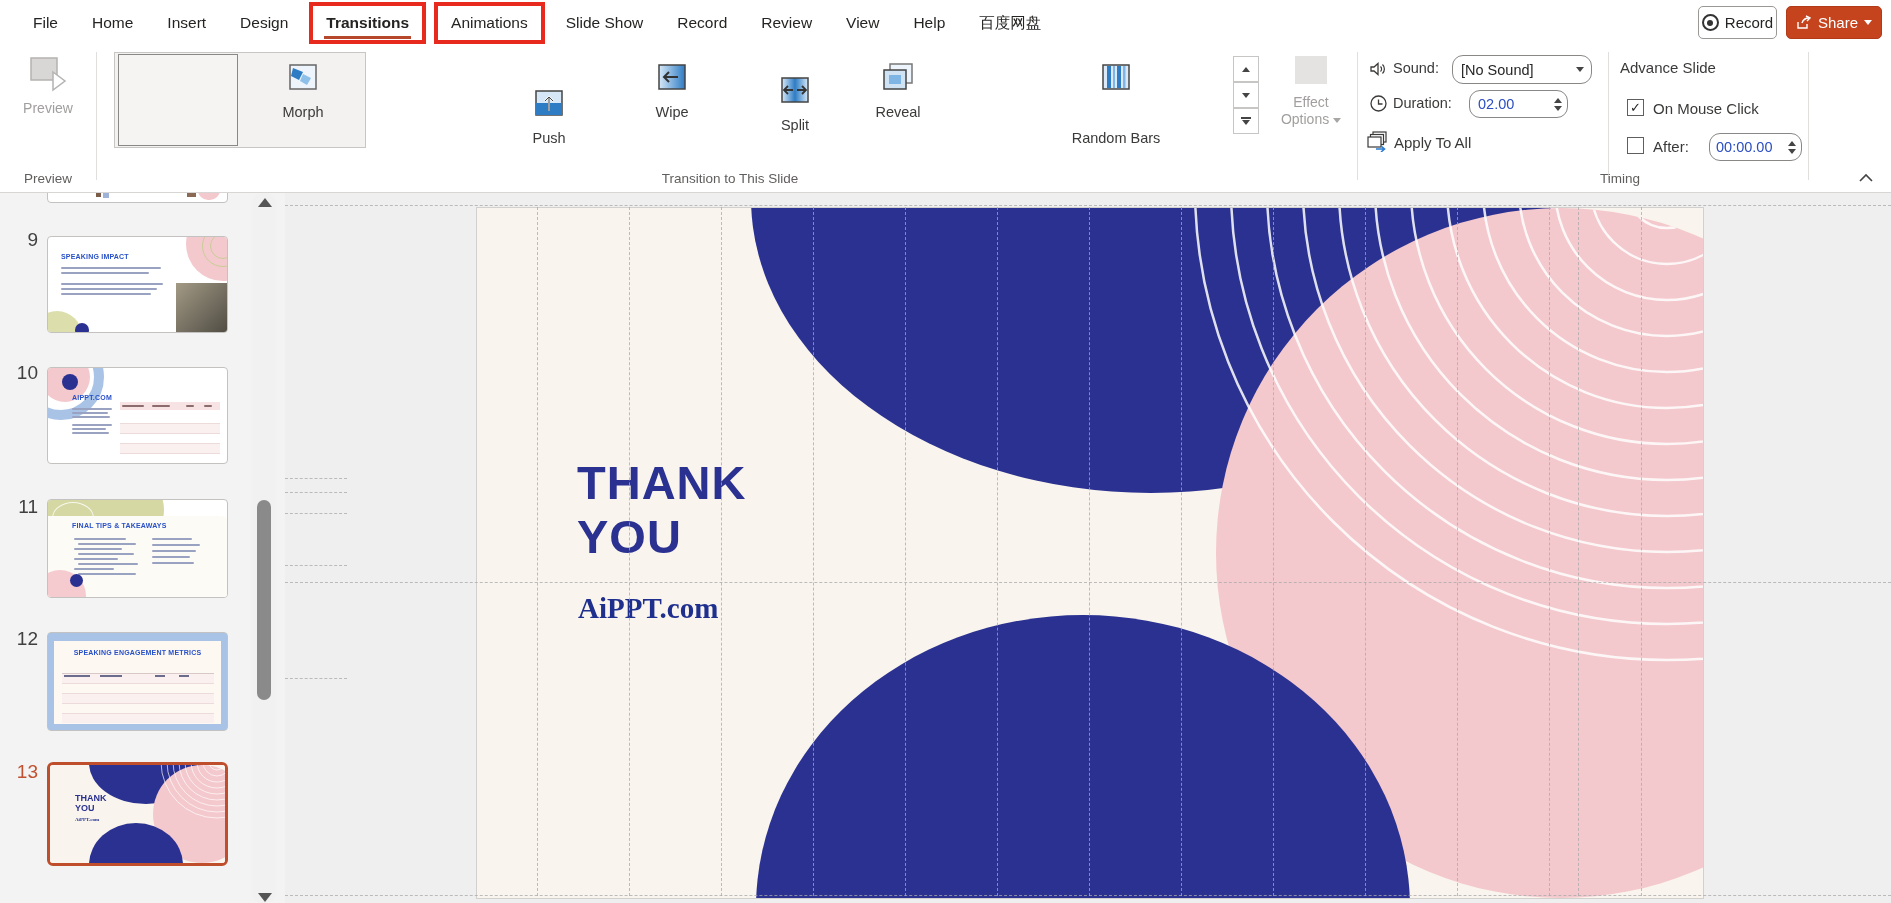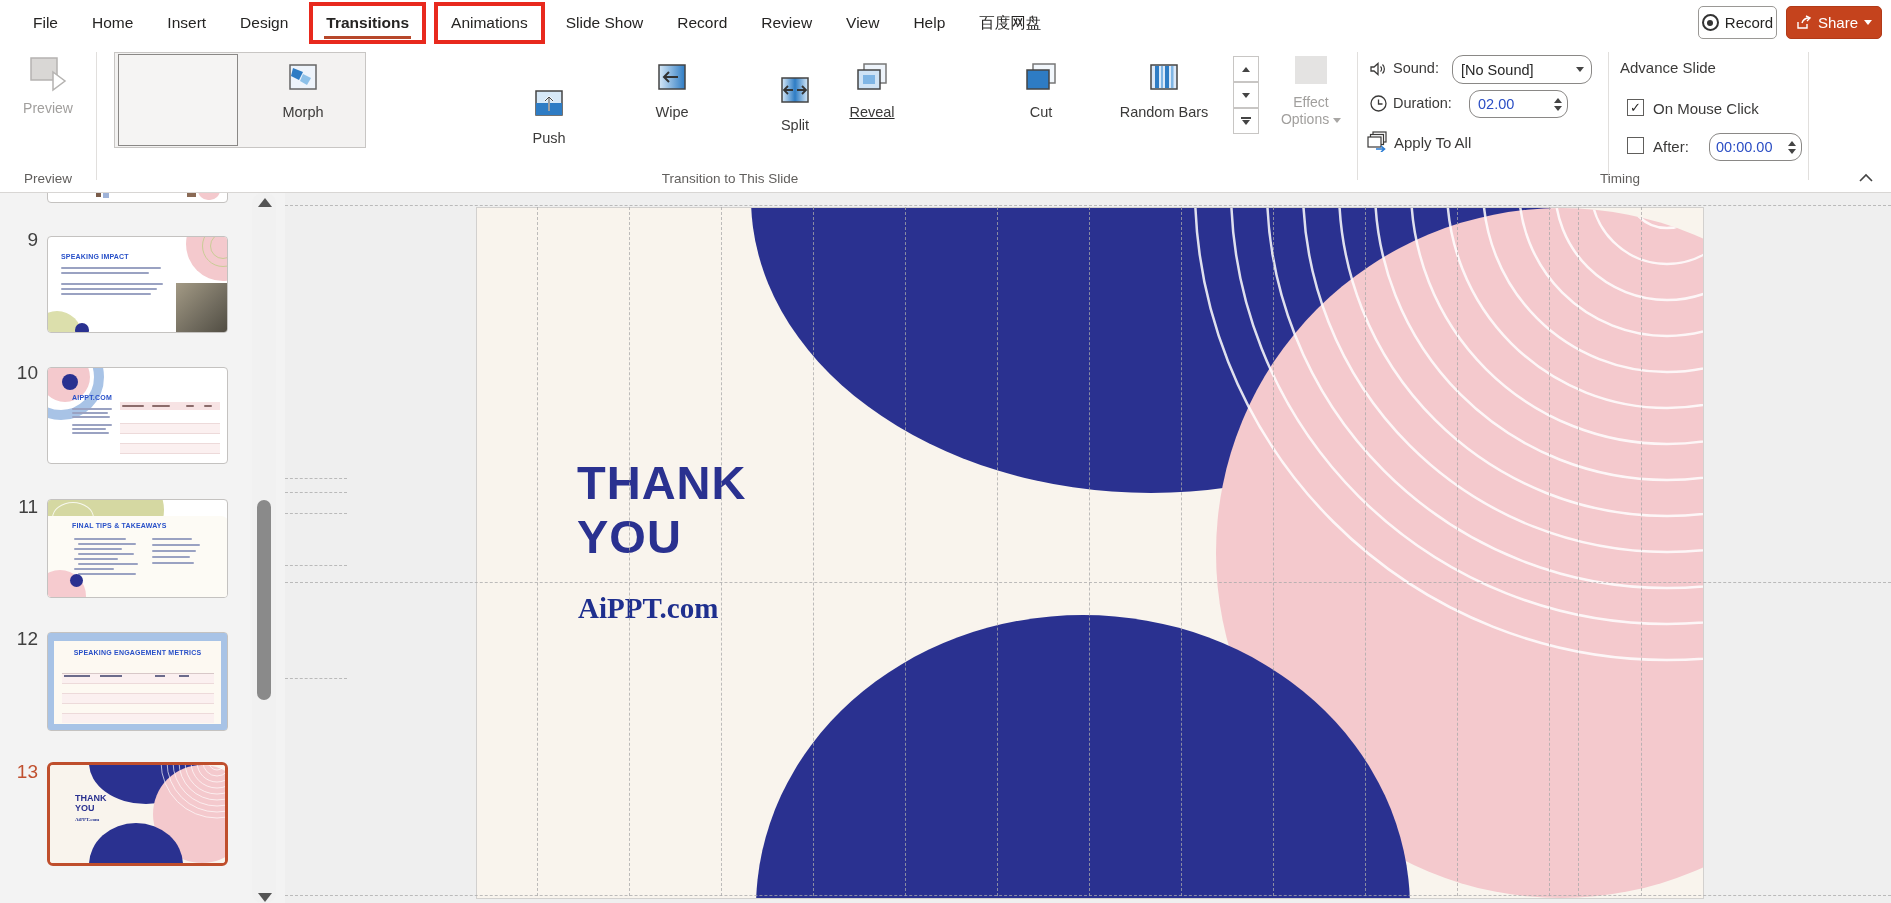--- a/index.html
+++ b/index.html
@@ -170,42 +170,33 @@
                 <stop offset="1" stop-color="#d6e8f7"></stop>
               </linearGradient>
             </defs>
           <rect x="5" y="3" width="26" height="24" fill="url(#splg)" stroke="#444" stroke-width="1.5"></rect>
           <path d="M16 15 H8 M11 11 L7 15 L11 19 M20 15 h8 M25 11 L29 15 L25 19" fill="none" stroke="#333" stroke-width="1.8"></path>
         </svg>
       </div>
       <div class="tlabel">Split</div>
     </div>
 
-    <div class="titem" style="left:812px;text-decoration:underline;">
+    <div class="titem" style="left:838px;">
       <div class="ticon">
         <svg width="36" height="32" viewBox="0 0 36 32">
           <rect x="10" y="2" width="22" height="19" fill="#eef4fb" stroke="#777" stroke-width="1.5"></rect>
           <rect x="4" y="8" width="22" height="19" fill="#cfe3f5" stroke="#444" stroke-width="1.5"></rect>
           <rect x="9" y="13" width="12" height="9" fill="#7fb5e4"></rect>
         </svg>
       </div>
       <div class="tlabel">Reveal</div>
     </div>
 
-    <div class="titem" style="left:981px;">
-      <div class="ticon">
-        <svg width="36" height="32" viewBox="0 0 36 32">
-          <rect x="10" y="2" width="22" height="19" fill="#f2f7fc" stroke="#777" stroke-width="1.5"></rect>
-          <rect x="4" y="8" width="22" height="19" fill="#2e7cc4" stroke="#444" stroke-width="1.5"></rect>
-        </svg>
-      </div>
-      <div class="tlabel">Cut</div>
-    </div>
-
-    <div class="titem" style="left:1104px;">
+
+    <div class="titem" style="left:1056px;justify-content:space-between;">
       <div class="ticon">
         <svg width="36" height="32" viewBox="0 0 36 32">
           <rect x="5" y="3" width="26" height="24" fill="#dce9f8" stroke="#444" stroke-width="1.5"></rect>
           <rect x="9" y="4" width="4" height="22" fill="#2e7cc4"></rect>
           <rect x="15" y="4" width="2" height="22" fill="#7fb5e4"></rect>
           <rect x="19" y="4" width="4" height="22" fill="#2e7cc4"></rect>
           <rect x="25" y="4" width="2.5" height="22" fill="#7fb5e4"></rect>
         </svg>
       </div>
       <div class="tlabel">Random Bars</div>

